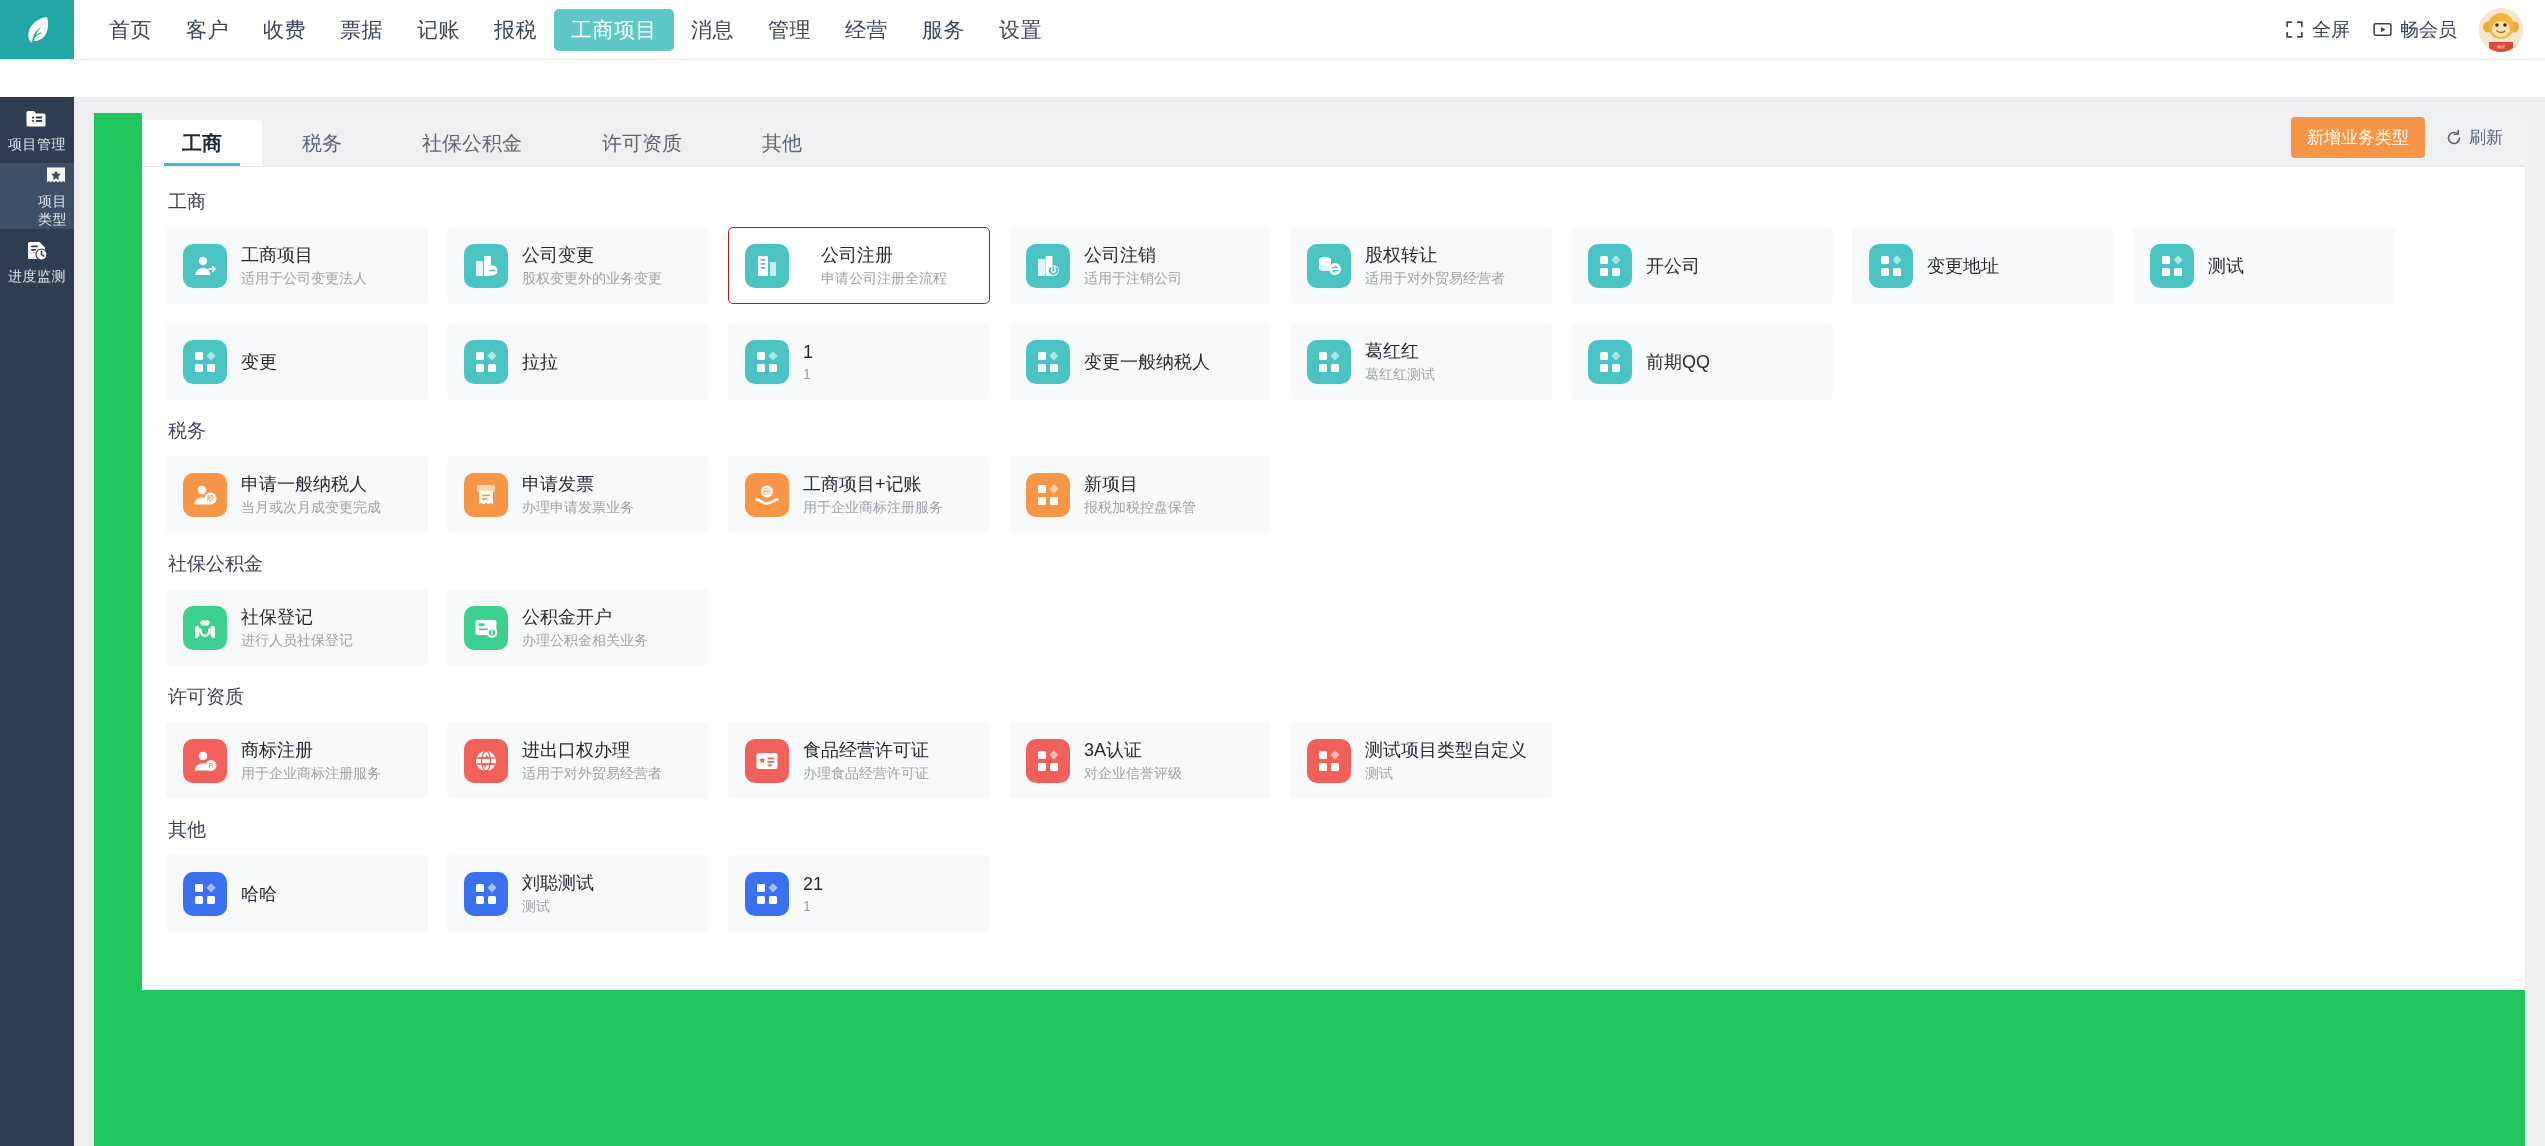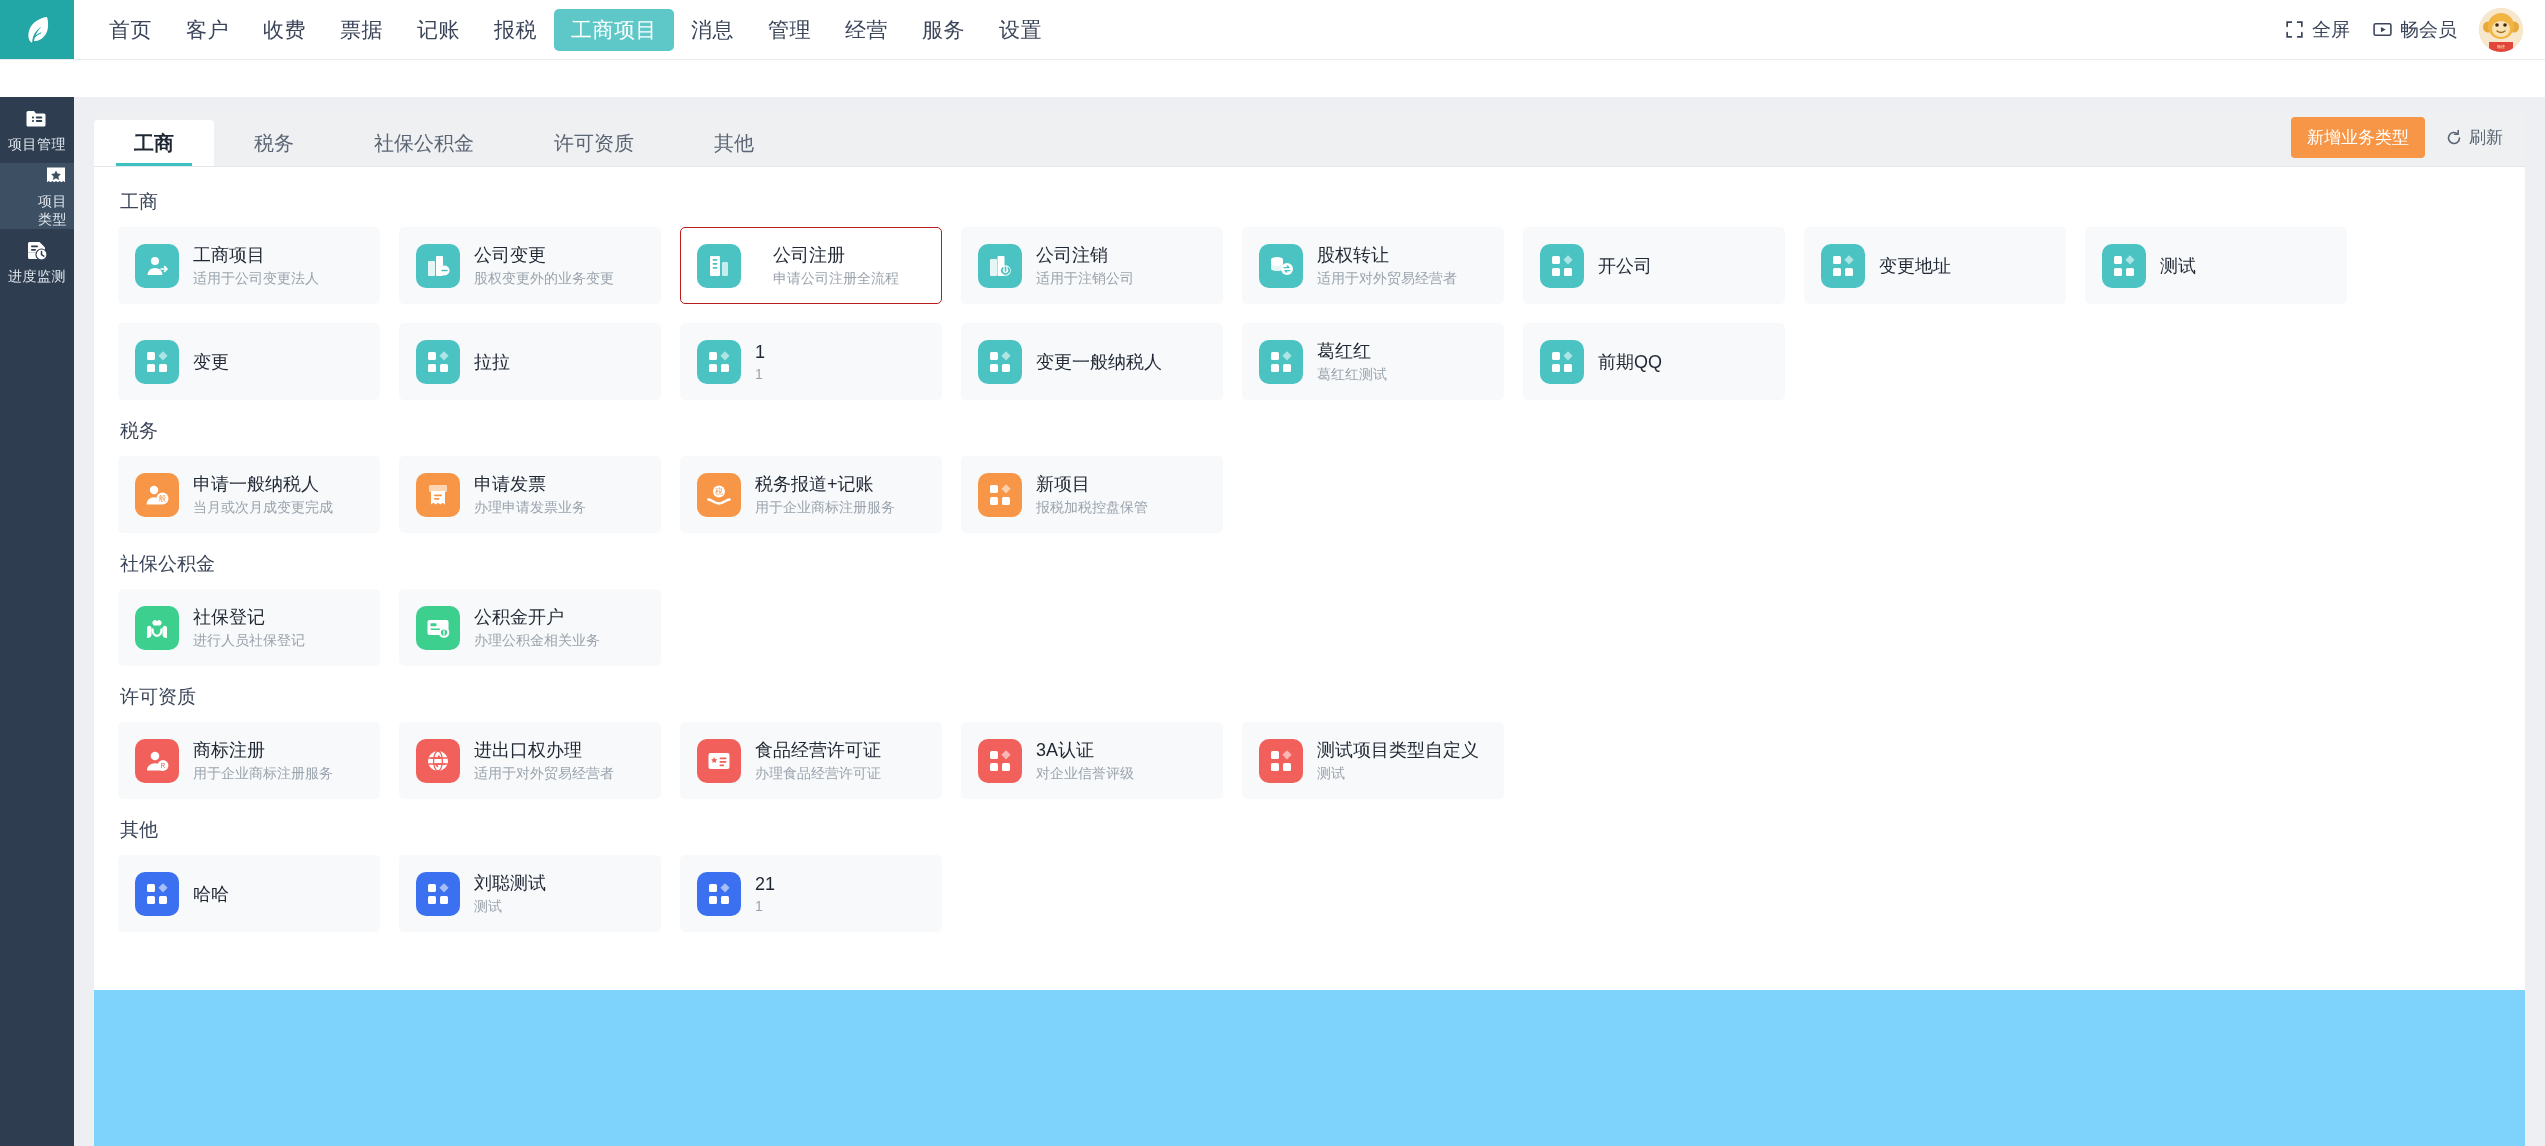--- a/index.html
+++ b/index.html
@@ -48,21 +48,21 @@
     justify-content: center; gap: 4px; cursor: pointer; color: #c9d3de;
   }
   .side-item.active { background: #3d4f63; padding-left: 38px; }
   .side-ico { width: 26px; height: 26px; display: block; }
   .side-label { font-size: 14px; letter-spacing: .5px; color: #dfe6ee; }
 
   
   .content {
     flex: 1; background: #edeff2; padding: 16px 20px 0 20px; min-width: 0; overflow: hidden;
   }
-  .panel { background: #7dd3fc; min-height: 100%; }
+  .panel { background: #22c55e; min-height: 100%; padding-left: 48px; }
 
   
   .tabbar {
     height: 54px; display: flex; align-items: flex-end; position: relative;
     background: #eef0f2; border-bottom: 1px solid #e4e7ea;
   }
   .tab {
     font-size: 20px; color: #5b6573; padding: 0 40px; height: 46px;
     display: flex; align-items: center; cursor: pointer; white-space: nowrap; position: relative;
   }
@@ -446,21 +446,21 @@
                 </div>
                 <div class="card">
                   <div class="card-ico" style="background: rgb(247, 150, 70);">
                     <svg viewBox="0 0 26 26" fill="none">
                       <circle cx="13" cy="9.5" r="6" fill="#ffffff"></circle>
                       <text x="13" y="12.4" font-size="8" fill="#f79646" text-anchor="middle" font-family="sans-serif">税</text>
                       <path d="M2.5 17.5c3.5 0 5.5 4 10.5 4s6.8-4 10.5-4" stroke="#ffffff" stroke-width="2.6" fill="none" stroke-linecap="round"></path>
                     </svg>
                   </div>
                   <div class="card-text">
-                    <div class="card-title">税务报道+记账</div>
+                    <div class="card-title">工商项目+记账</div>
                     <div class="card-sub">用于企业商标注册服务</div>
                   </div>
                 </div>
                 <div class="card">
                   <div class="card-ico" style="background: rgb(247, 150, 70);">
                     <svg viewBox="0 0 26 26" fill="none">
                       <rect x="3" y="3" width="8" height="8" rx="1.6" fill="#ffffff"></rect>
                       <rect x="3" y="15" width="8" height="8" rx="1.6" fill="#ffffff"></rect>
                       <rect x="15" y="15" width="8" height="8" rx="1.6" fill="#ffffff"></rect>
                       <path d="M19 2.2l4.6 4.6L19 11.4 14.4 6.8z" fill="#ffffff" opacity=".55"></path>

